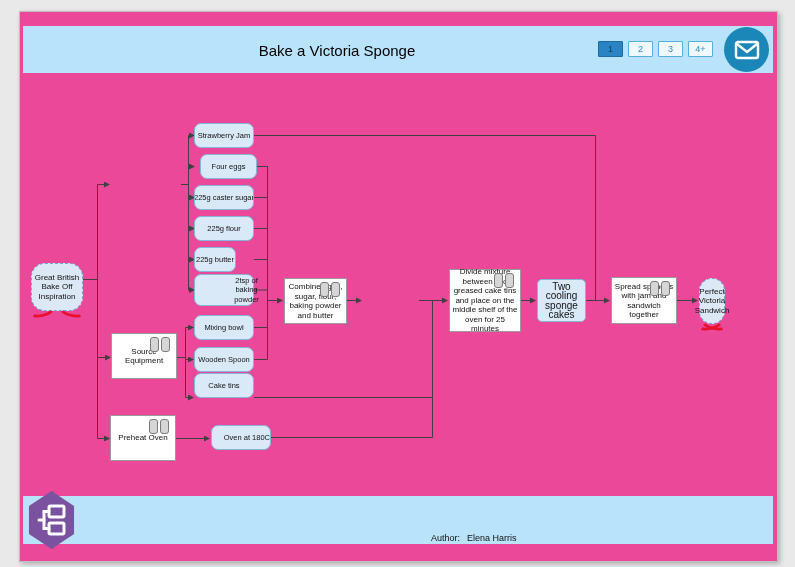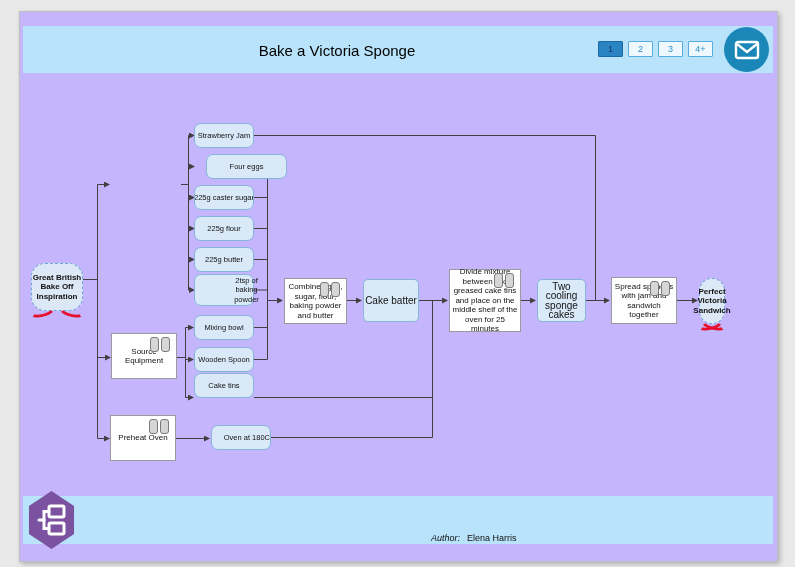--- a/index.html
+++ b/index.html
@@ -4,21 +4,21 @@
 <style>
   html,body{margin:0;padding:0;}
   body{
     width:795px;height:567px;overflow:hidden;
     background:#e9e9e9;
     font-family:"Liberation Sans", sans-serif;
     position:relative;
   }
   .page{
     position:absolute;left:19px;top:11px;width:757px;height:549px;
-    background:#c4b5fd;border:1px solid #bfbfbf;
+    background:#ec4899;border:1px solid #bfbfbf;
     box-shadow:2px 2px 5px rgba(0,0,0,.25);
   }
   .bar{
     position:absolute;left:3px;width:750px;background:#b9e3fa;
   }
   .bar.header{top:14px;height:47px;}
   .bar.footer{top:484px;height:48px;}
   .title{
     position:absolute;left:130px;top:30px;width:374px;
     text-align:center;font-size:15px;color:#000;
@@ -36,34 +36,34 @@
   }
   .logo-hex{
     position:absolute;left:7px;top:479px;width:49px;height:58px;
     background:#7b52a0;
     clip-path:polygon(50% 0,96% 26%,96% 74%,50% 100%,4% 74%,4% 26%);
     display:flex;align-items:center;justify-content:center;
   }
   .author{
     position:absolute;top:521px;font-size:9px;color:#111;
   }
-  .author.lbl{left:411px;font-style:italic;}
+  .author.lbl{left:411px;}
   .author.val{left:447px;}
 
   
   .node{
     position:absolute;box-sizing:border-box;
     display:flex;align-items:center;justify-content:center;text-align:center;
     font-size:8px;line-height:9.5px;color:#111;
   }
   .proc{background:#fff;border:1px solid #9a9a9a;}
   .blue{background:#d9e9f8;border:1px solid #85b6d9;border-radius:7px;font-size:7.5px;}
   .blue.big{border-radius:5px;font-size:10px;}
   .term{
-    background:#dce8f5;border:1px dashed #6fa8d6;border-radius:14px;font-weight:bold;
+    background:#dce8f5;border:1px dashed #6fa8d6;border-radius:14px;
   }
   .nw{white-space:nowrap;overflow:hidden;}
   .icons{position:absolute;top:3px;right:6px;display:flex;gap:2px;}
   .ic{width:9px;height:15px;border-radius:3px;box-sizing:border-box;display:block;}
   .ic.gr{background:#d6d6d6;border:1px solid #7a7a7a;}
   .ic.g1{background:#1e7b1e;border:1px solid #145214;}
   .ic.g2{background:#93d893;border:1px solid #2f7d2f;}
   .arc{position:absolute;width:26px;height:13px;border-radius:50%;
        border:3.5px solid transparent;border-bottom-color:#e8112d;box-sizing:border-box;}
   .arc.l{left:-3px;bottom:-7px;transform:rotate(-14deg);}
@@ -163,30 +163,30 @@
     <span class="icons">
       <span class="ic gr"></span>
       <span class="ic gr"></span>
     </span>
     <span>Preheat Oven</span>
   </div>
 
   <div class="node blue nw" style="left:174px;top:111px;width:60px;height:25px;">
     <span>Strawberry Jam</span>
   </div>
-  <div class="node blue nw" style="left:186px;top:142px;width:81px;height:25px;">
+  <div class="node blue nw" style="left:180px;top:142px;width:57px;height:25px;">
     <span>Four eggs</span>
   </div>
   <div class="node blue nw" style="left:174px;top:173px;width:60px;height:25px;">
     <span>225g caster sugar</span>
   </div>
   <div class="node blue nw" style="left:174px;top:204px;width:60px;height:25px;">
     <span>225g flour</span>
   </div>
-  <div class="node blue nw" style="left:174px;top:235px;width:60px;height:25px;">
+  <div class="node blue nw" style="left:174px;top:235px;width:42px;height:25px;">
     <span>225g butter</span>
   </div>
   <div class="node blue" style="left:174px;top:262px;width:60px;height:32px;padding-left:45px;">
     <span>2tsp of baking powder</span>
   </div>
   <div class="node blue nw" style="left:174px;top:303px;width:60px;height:25px;">
     <span>Mixing bowl</span>
   </div>
   <div class="node blue nw" style="left:174px;top:335px;width:60px;height:25px;">
     <span>Wooden Spoon</span>
@@ -199,23 +199,20 @@
   </div>
 
   <div class="node proc" style="left:264px;top:266px;width:63px;height:46px;">
     <span class="icons">
       <span class="ic gr"></span>
       <span class="ic gr"></span>
     </span>
     <span>Combine eggs, sugar, flour, baking powder and butter</span>
   </div>
 
-  <div class="node blue big" style="left:343px;top:267px;width:56px;height:43px;">
-    <span>Cake batter</span>
-  </div>
 
   <div class="node proc" style="left:429px;top:257px;width:72px;height:63px;">
     <span class="icons">
       <span class="ic gr"></span>
       <span class="ic gr"></span>
     </span>
     <span>Divide mixture between two greased cake tins and place on the middle shelf of the oven for 25 minutes</span>
   </div>
 
   <div class="node blue big" style="left:517px;top:267px;width:49px;height:43px;">

